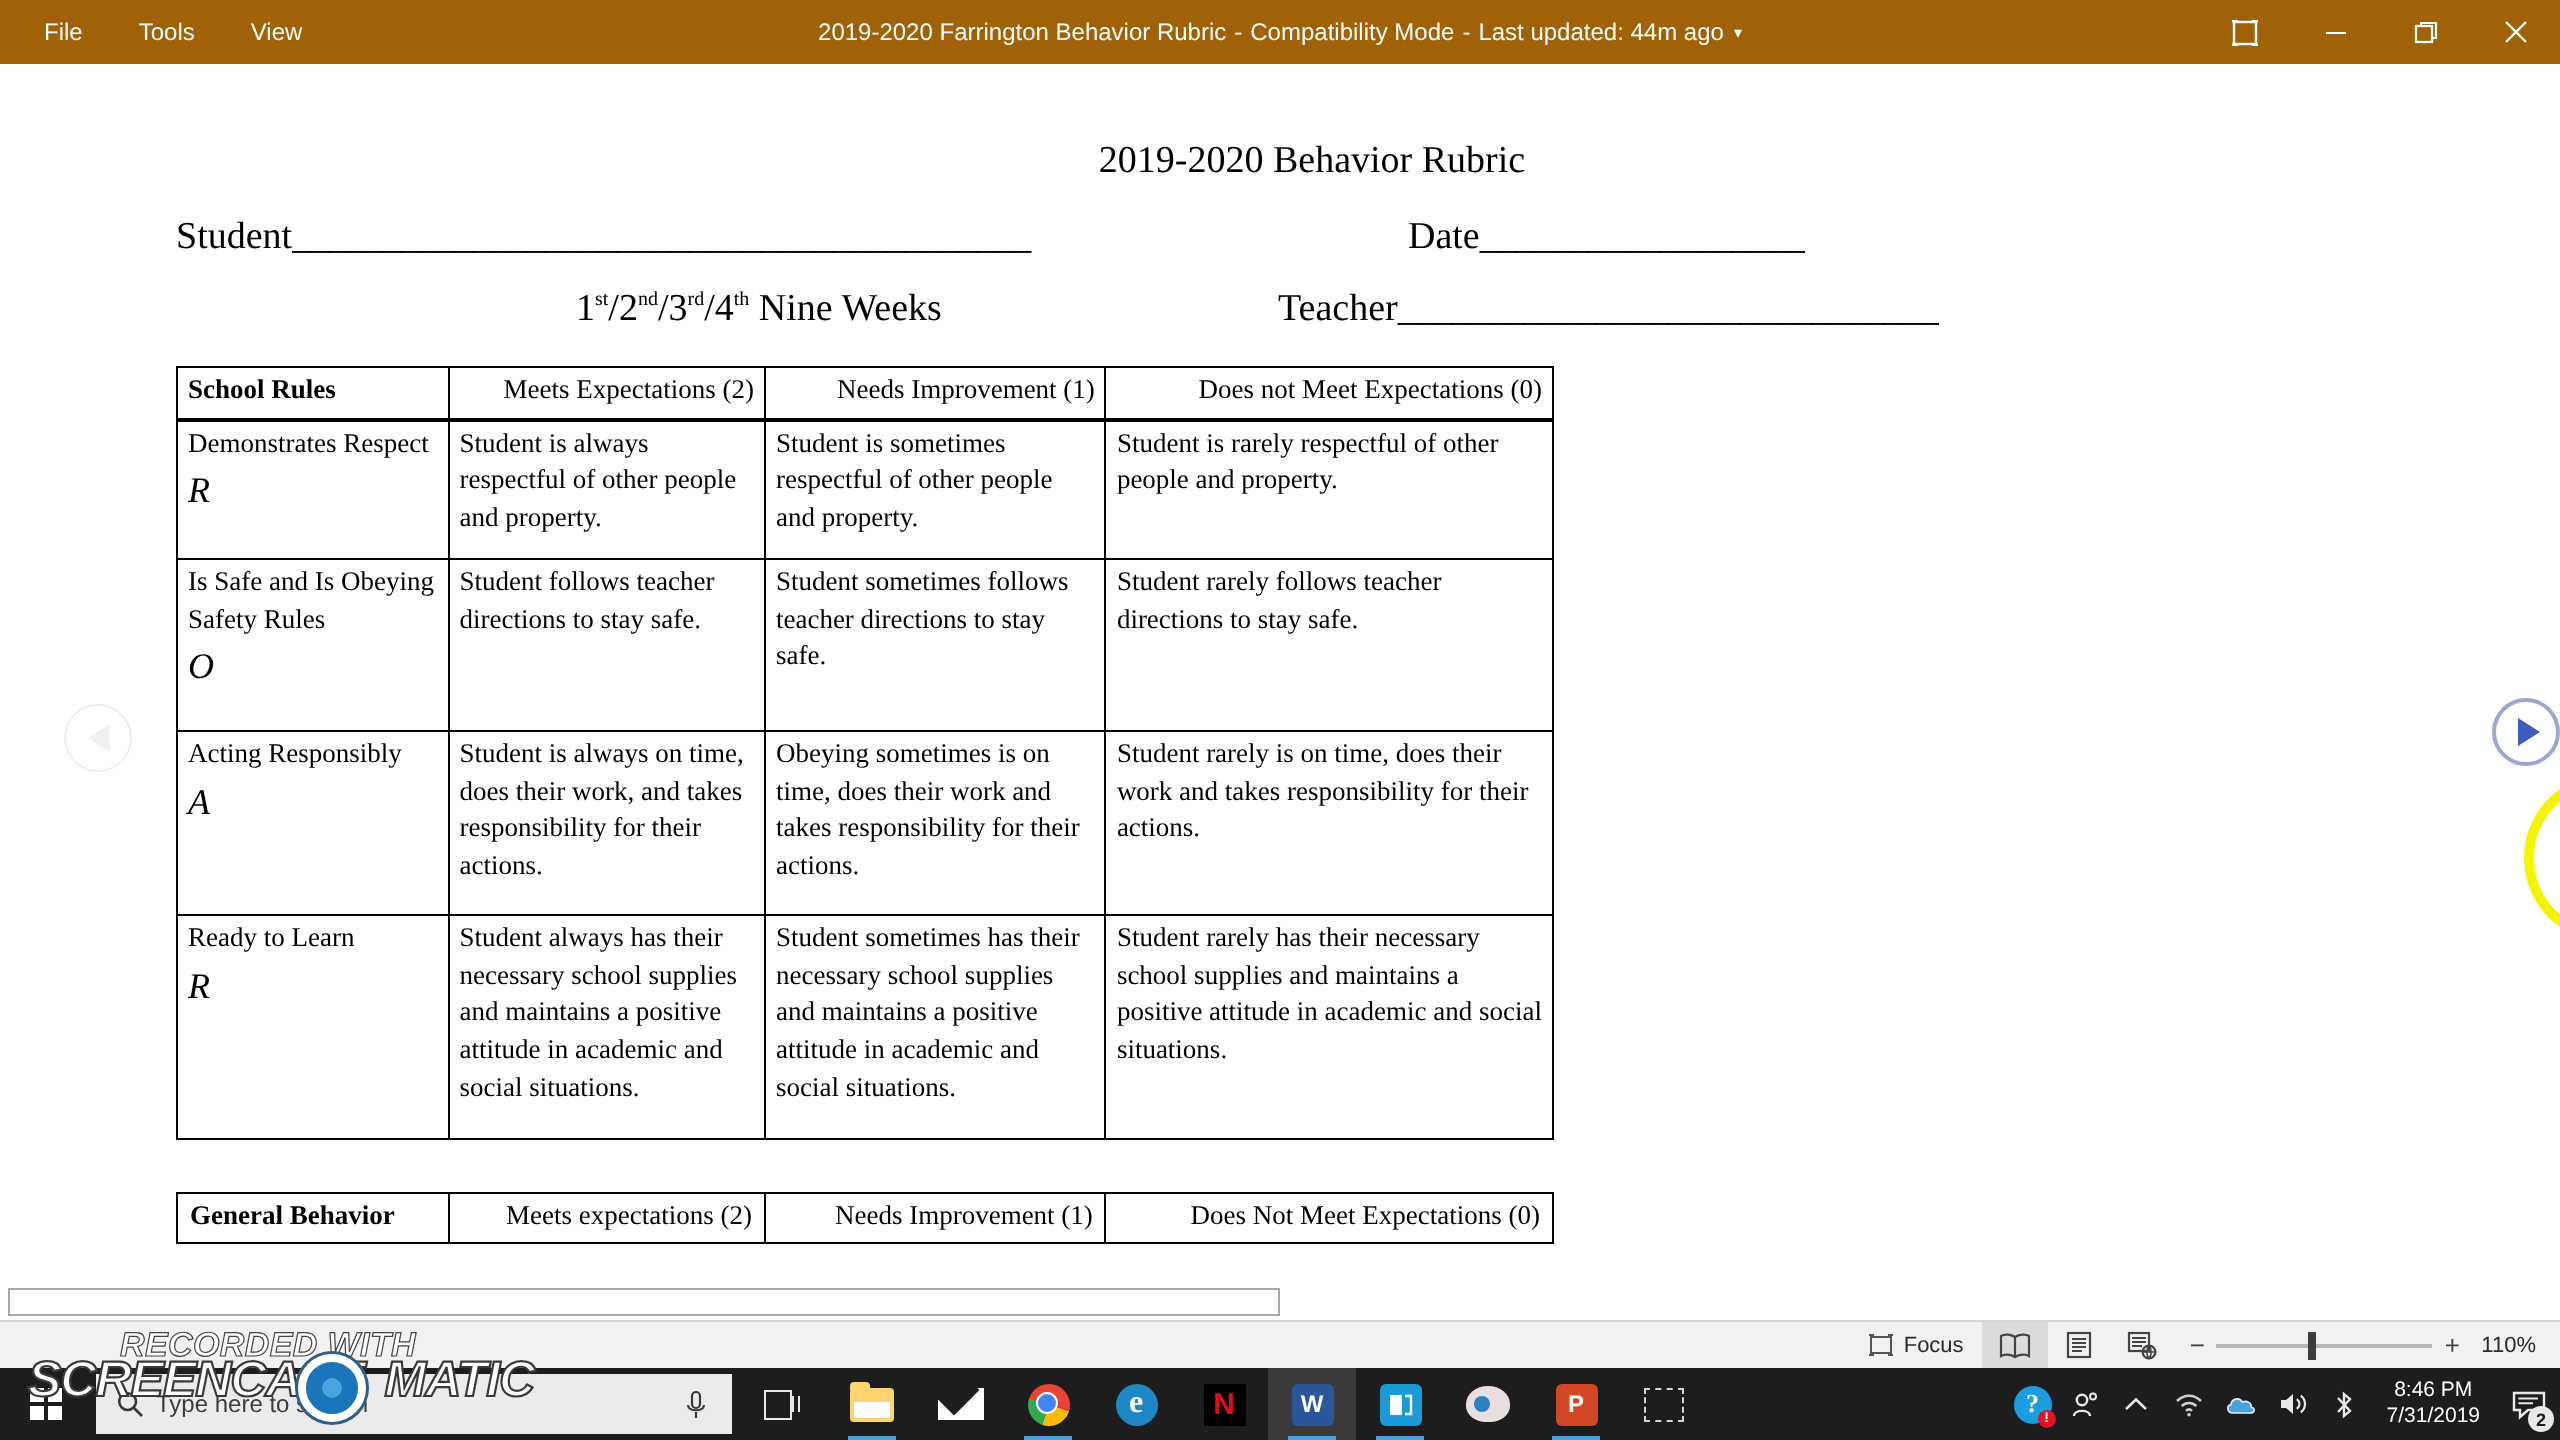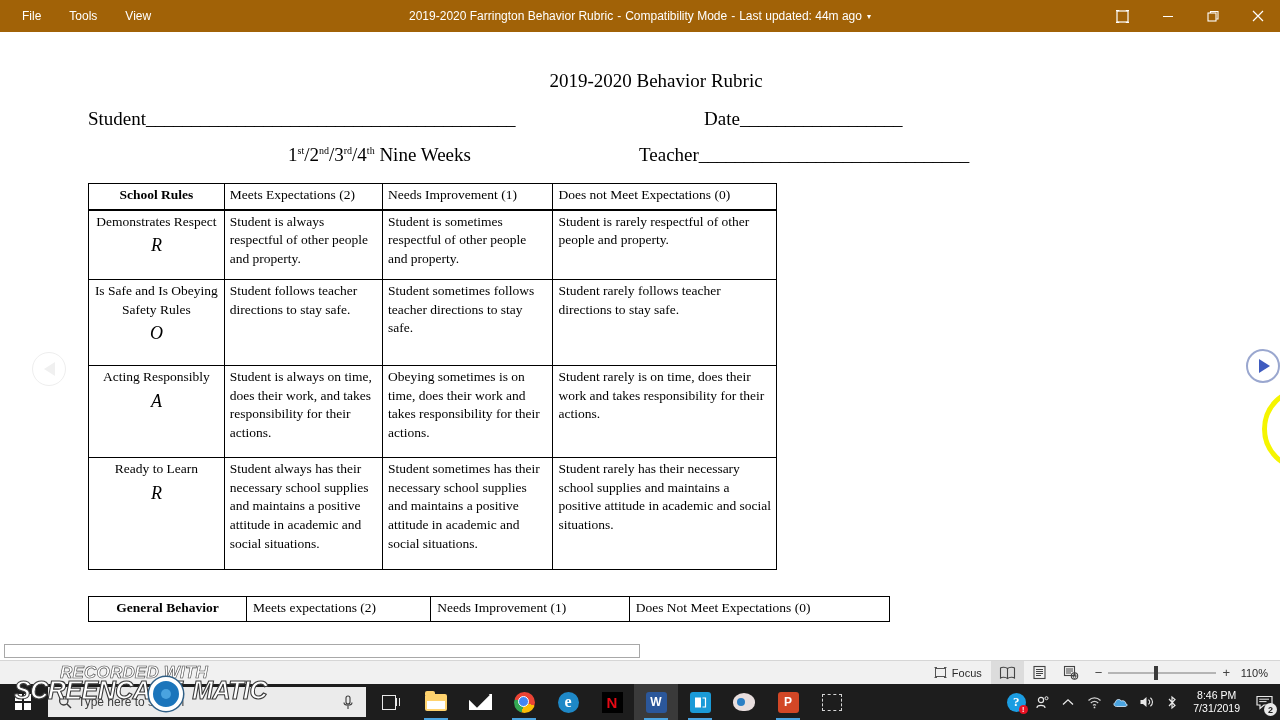--- a/index.html
+++ b/index.html
@@ -134,25 +134,26 @@
     vertical-align: top;
     padding: 2px 5px 4px 5px;
     font-size: 13.5px;
     line-height: 1.38;
     font-weight: normal;
     text-align: left;
   }
   table.rubric th {
     font-weight: bold;
     border-bottom: 2px solid #000;
+    text-align: right;
   }
   table.rubric th.plain { font-weight: normal; }
   table.rubric td.rule-name,
   table.rubric th.rule-name {
-    text-align: center;
+    text-align: left;
   }
   .roar-letter {
     display: block;
     font-style: italic;
     font-size: 18px;
     font-family: "Liberation Serif", serif;
     padding-top: 2px;
   }
 
   #rubric-main {
@@ -161,21 +162,21 @@
     width: 689px;
   }
   #rubric-main .c0 { width: 133px; }
   #rubric-main .c1 { width: 155px; }
   #rubric-main .c2 { width: 167px; }
   #rubric-main .c3 { width: 219px; }
 
   #rubric-general {
     top: 564px;
     left: 72px;
-    width: 802px;
+    width: 689px;
   }
   #rubric-general td, #rubric-general th {
     border: 1px solid #000;
     padding: 2px 6px 3px 6px;
     font-size: 13.5px;
   }
   #rubric-general .g0 { width: 133px; }
   #rubric-general .g1 { width: 155px; }
   #rubric-general .g2 { width: 167px; }
   #rubric-general .g3 { width: 219px; }

